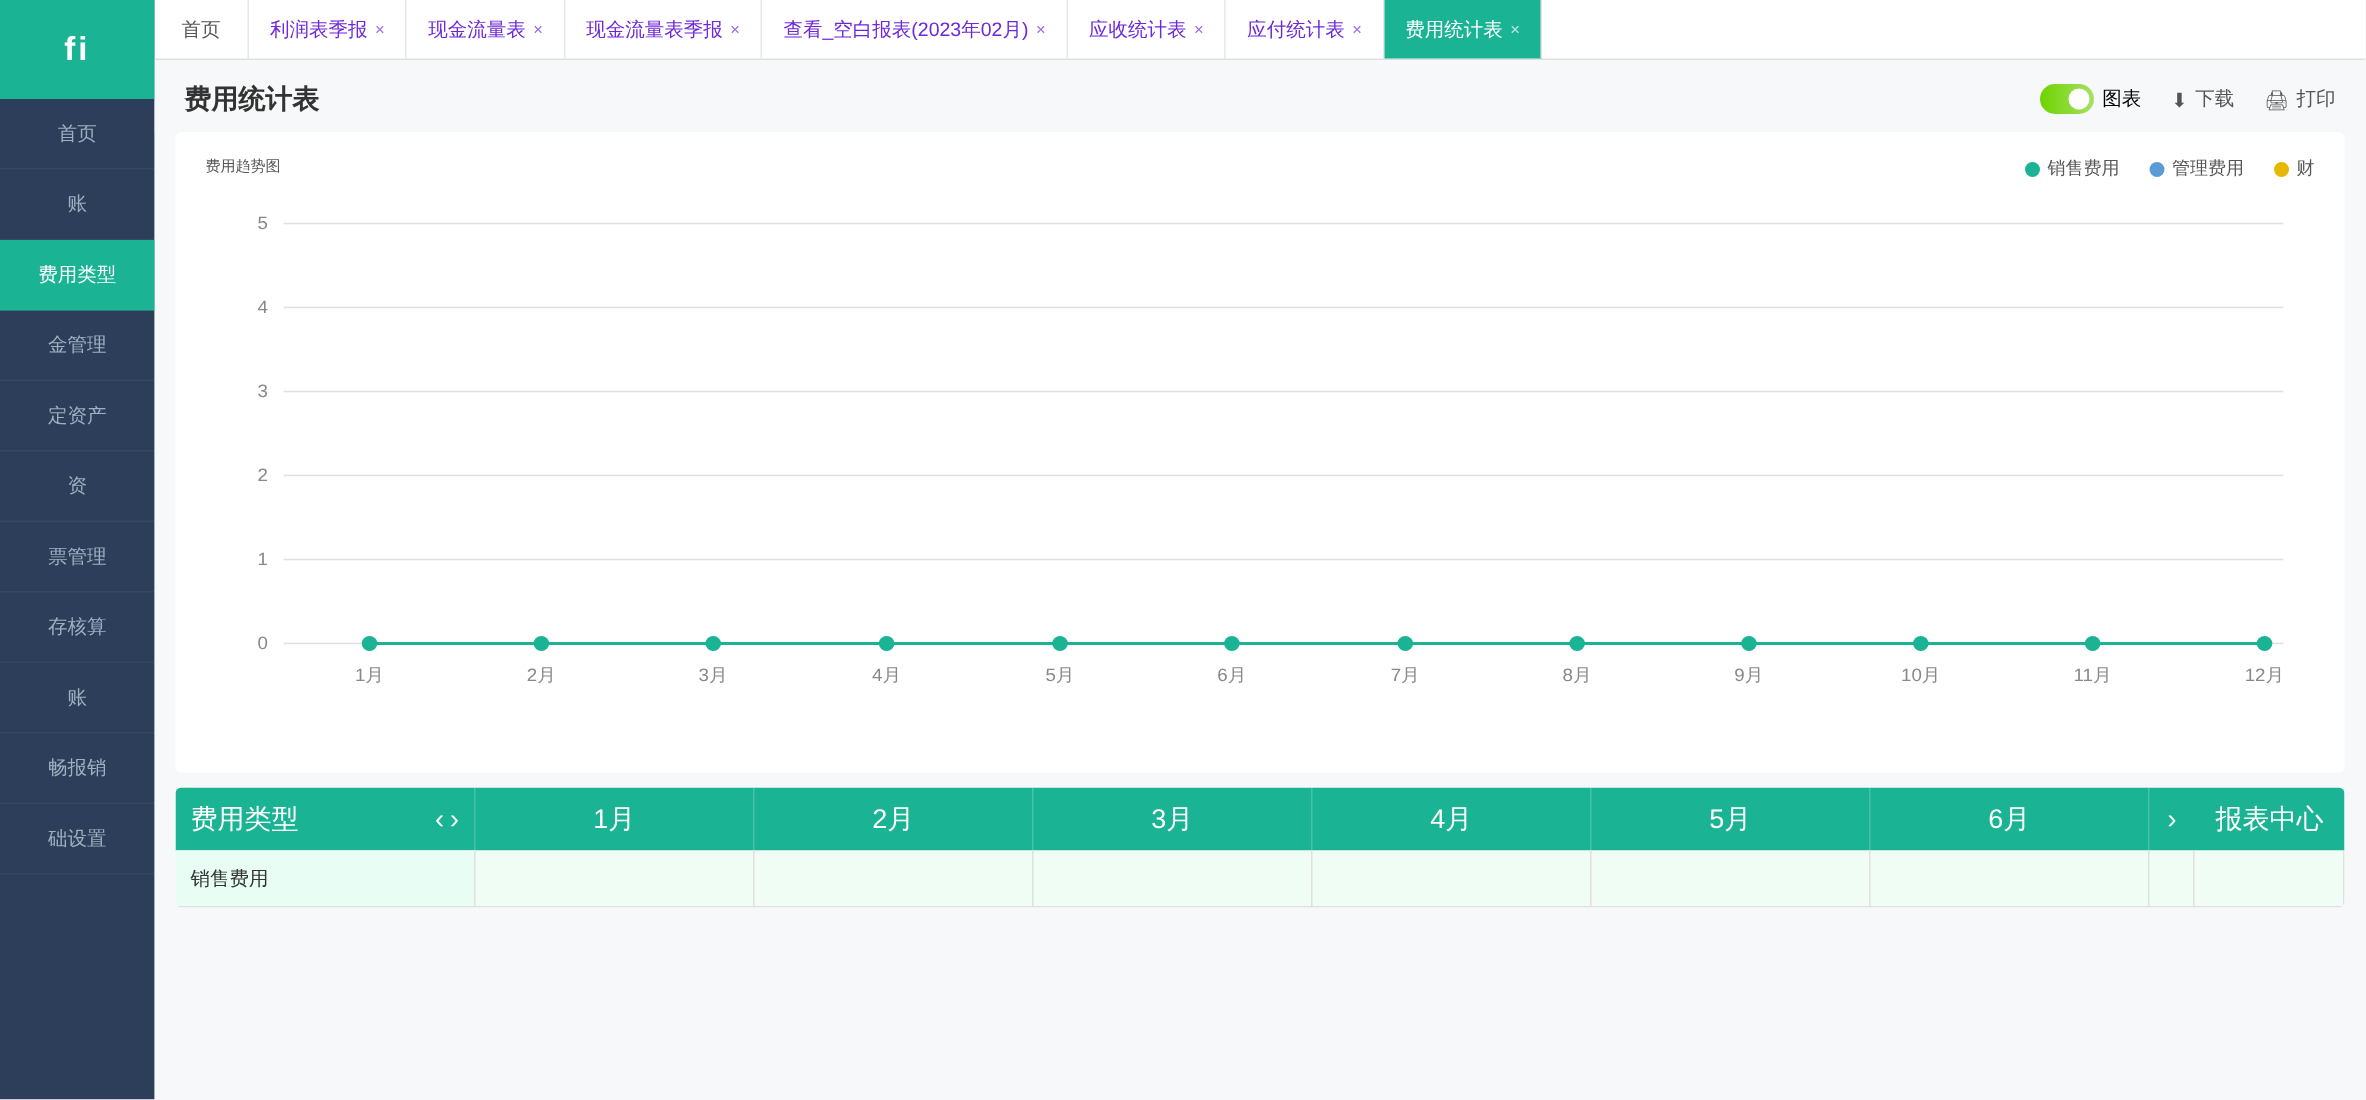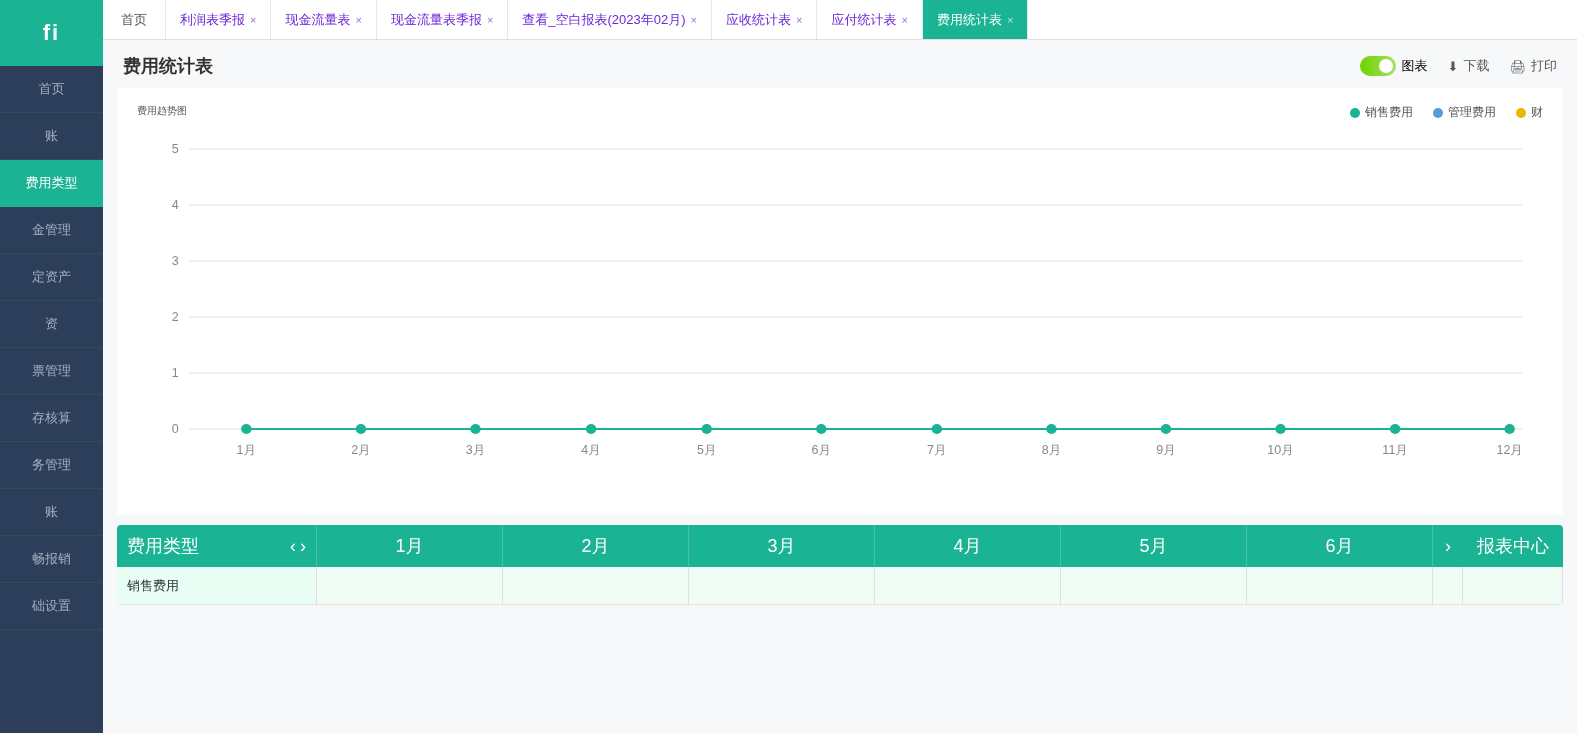--- a/index.html
+++ b/index.html
@@ -227,21 +227,20 @@
 <div class="sidebar">
   <div class="sidebar-logo">fi</div>
   <div class="sidebar-item">首页</div>
   <div class="sidebar-item">账</div>
   <div class="sidebar-item active">费用类型</div>
   <div class="sidebar-item">金管理</div>
   <div class="sidebar-item">定资产</div>
   <div class="sidebar-item">资</div>
   <div class="sidebar-item">票管理</div>
   <div class="sidebar-item">存核算</div>
-  <div class="sidebar-item">务管理</div>
   <div class="sidebar-item">账</div>
   <div class="sidebar-item">畅报销</div>
   <div class="sidebar-item">础设置</div>
 </div>
 
 <div class="main">
 
   <div class="tab-bar">
     <div class="tab-home">首页</div>
     <div class="tab">

